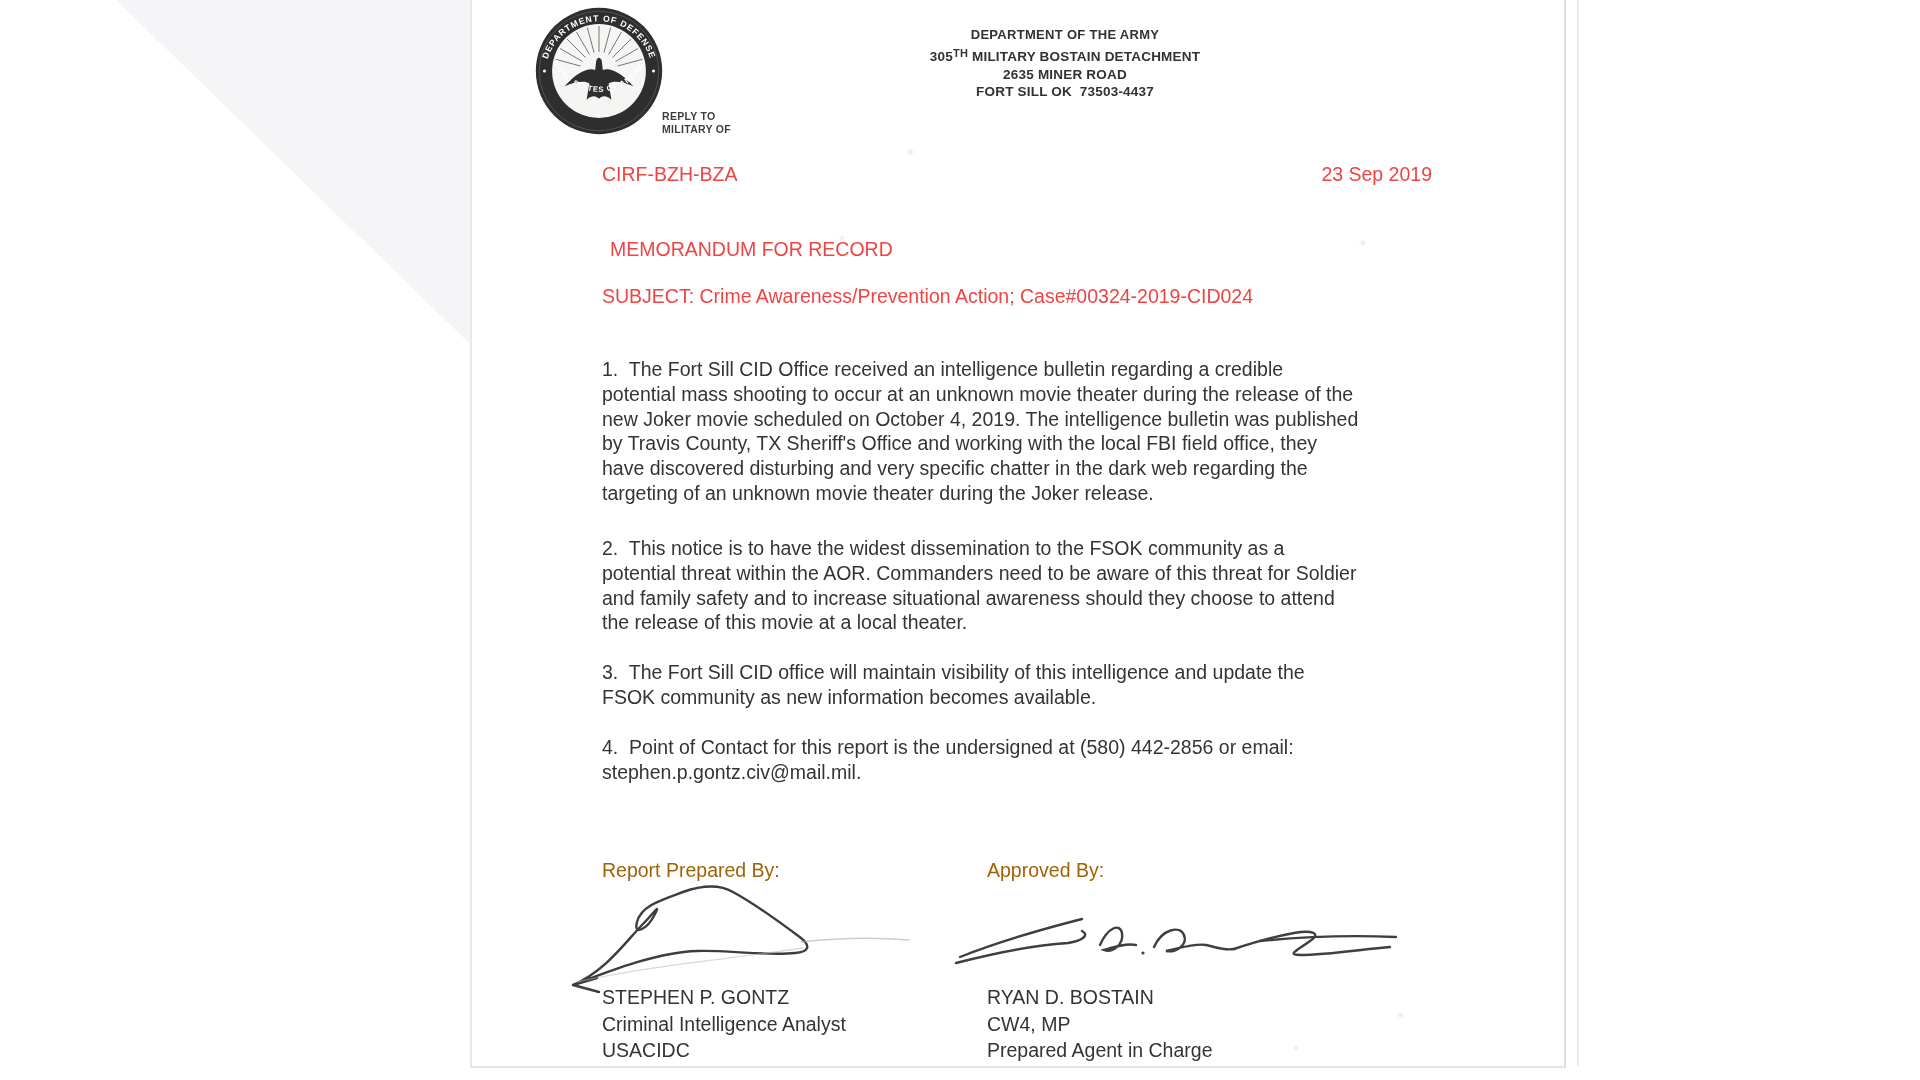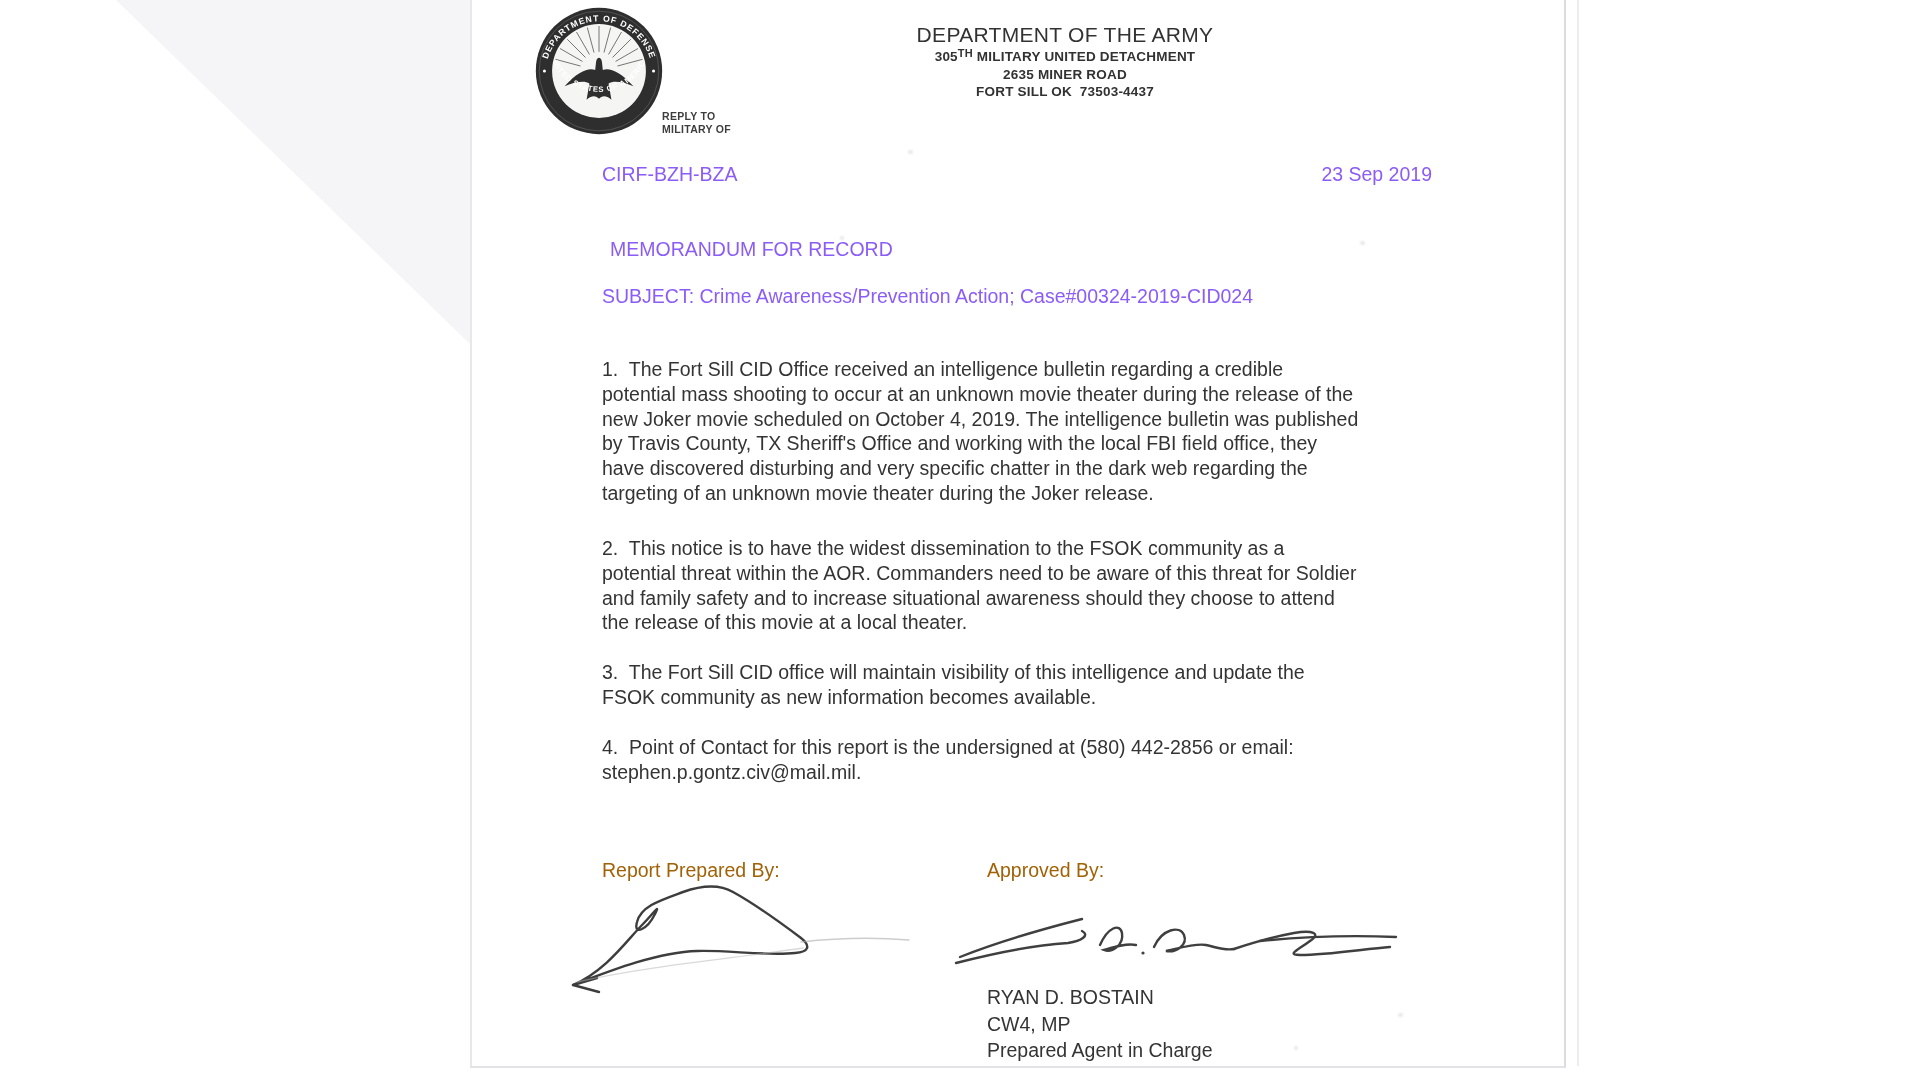--- a/index.html
+++ b/index.html
@@ -19,25 +19,25 @@
   .doc-page::after{content:"";position:absolute;right:-15px;top:0;height:100%;
                    width:2px;background:#ededef;}
 
   .scan{position:absolute;inset:0;filter:blur(0.35px);color:#363636;}
 
   
   .seal{position:absolute;left:60px;top:4px;}
   .reply-to{position:absolute;left:190px;top:110px;font-size:10.5px;font-weight:bold;
             line-height:13px;letter-spacing:.3px;white-space:pre-line;color:#3d3d3d;}
   .org-block{position:absolute;left:383px;top:24px;width:420px;text-align:center;color:#323232;}
-  .org-title{font-size:21px;font-weight:normal;letter-spacing:.3px;line-height:21px;}
+  .org-title{font-size:13px;font-weight:bold;letter-spacing:.3px;line-height:21px;}
   .org-sub{font-size:13.5px;font-weight:bold;line-height:17.5px;letter-spacing:.2px;white-space:pre-wrap;}
   .org-sub sup{font-size:11px;vertical-align:4px;}
 
-  .line{position:absolute;font-size:19.5px;color:#8b5cf6;white-space:pre-wrap;}
+  .line{position:absolute;font-size:19.5px;color:#ef4444;white-space:pre-wrap;}
   .office-symbol{left:130px;top:163px;}
   .memo-date{left:700px;top:163px;width:260px;text-align:right;}
   .memo-for{left:138px;top:238px;}
   .subject{left:130px;top:285px;}
 
   .para{position:absolute;left:130px;width:910px;font-size:19.5px;line-height:24.8px;
         white-space:pre-wrap;color:#343434;}
   .p1{top:357px;} .p2{top:536px;} .p3{top:660px;} .p4{top:735px;}
 
   .sig-label{position:absolute;top:859px;font-size:19.5px;color:#a16207;}
@@ -99,21 +99,21 @@
         <text font-size="8" font-weight="bold" fill="#ffffff" letter-spacing="0.8" font-family="Liberation Sans, sans-serif">
           <textPath href="#sealBottomArc" startOffset="50%" text-anchor="middle">UNITED STATES OF AMERICA</textPath>
         </text>
       </svg>
 
       <div class="reply-to">REPLY TO
 MILITARY OF</div>
 
       <div class="org-block">
         <div class="org-title">DEPARTMENT OF THE ARMY</div>
-        <div class="org-sub"><span>305</span><sup>TH</sup><span> MILITARY UNITED DETACHMENT</span></div>
+        <div class="org-sub"><span>305</span><sup>TH</sup><span> MILITARY BOSTAIN DETACHMENT</span></div>
         <div class="org-sub">2635 MINER ROAD</div>
         <div class="org-sub">FORT SILL OK  73503-4437</div>
       </div>
 
       <div class="line office-symbol">CIRF-BZH-BZA</div>
       <div class="line memo-date">23 Sep 2019</div>
 
       <div class="line memo-for">MEMORANDUM FOR RECORD</div>
       <div class="line subject">SUBJECT: Crime Awareness/Prevention Action; Case#00324-2019-CID024</div>
 
@@ -149,20 +149,25 @@
         <path d="M 6,70 C 45,60 85,52 118,50 C 132,48 140,42 132,38"></path>
         <path d="M 150,52 C 158,34 170,30 172,40 C 174,52 162,60 154,57 C 164,54 176,50 186,52"></path>
         <circle cx="193" cy="60" r="1.6" fill="#3f3f3f" stroke="none"></circle>
         <path d="M 204,54 C 212,36 230,32 234,42 C 238,52 226,60 216,58 C 230,55 246,50 256,52
                  C 266,54 274,58 284,56"></path>
         <path d="M 284,56 C 302,50 322,44 344,40 C 362,37 372,40 360,48 C 348,57 336,62 350,62
                  C 378,62 414,56 440,54"></path>
         <path d="M 310,48 C 350,44 400,42 446,44"></path>
       </svg>
 
+      <div class="sig-block left">
+        <div>STEPHEN P. GONTZ</div>
+        <div>Criminal Intelligence Analyst</div>
+        <div>USACIDC</div>
+      </div>
 
       <div class="sig-block right">
         <div>RYAN D. BOSTAIN</div>
         <div>CW4, MP</div>
         <div>Prepared Agent in Charge</div>
       </div>
 
       <div class="speck s1"></div>
       <div class="speck s2"></div>
       <div class="speck s3"></div>

